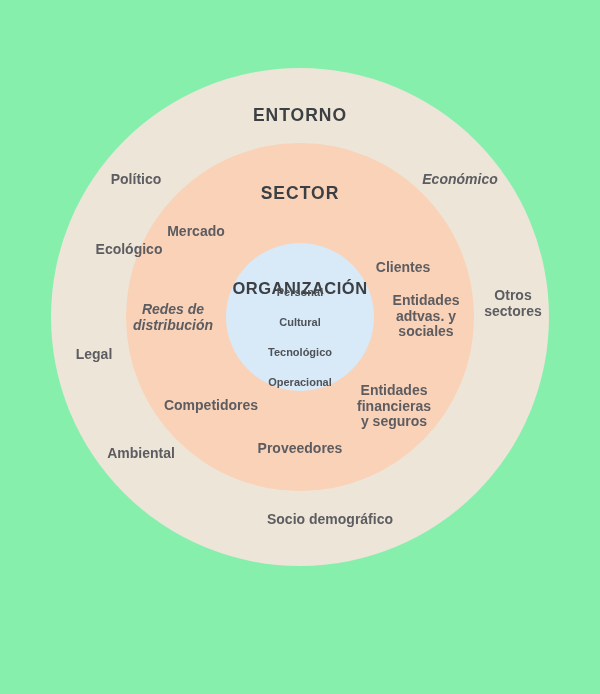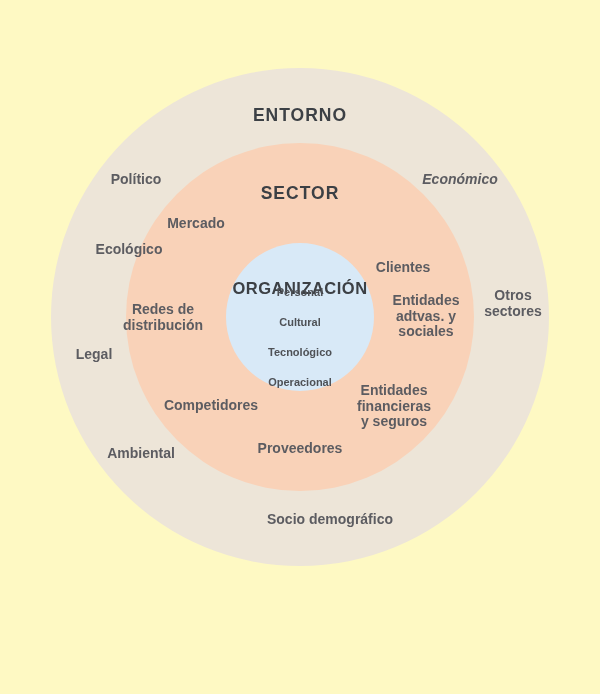--- a/index.html
+++ b/index.html
@@ -5,21 +5,21 @@
   html, body {
     margin: 0;
     padding: 0;
     background: #ffffff;
     font-family: "Liberation Sans", sans-serif;
   }
   .stage {
     position: relative;
     width: 600px;
     height: 694px;
-    background: #fef9c3;
+    background: #86efac;
     overflow: hidden;
   }
   .circle {
     position: absolute;
     border-radius: 50%;
   }
   .circle.outer {
     left: 51px; top: 68px;
     width: 498px; height: 498px;
     background: #EDE5D8;
@@ -93,23 +93,23 @@
 
   <div class="pos lbl" style="left:136px; top:180px;">Político</div>
   <div class="pos lbl" style="left:460px; top:180px;font-style:italic;">Económico</div>
   <div class="pos lbl" style="left:113px; top:250px;margin-left:16px;">Ecológico</div>
   <div class="pos lbl" style="left:513px; top:303px;">Otros
 sectores</div>
   <div class="pos lbl" style="left:94px; top:355px;">Legal</div>
   <div class="pos lbl" style="left:141px; top:454px;">Ambiental</div>
   <div class="pos lbl" style="left:302px; top:520px;margin-left:28px;">Socio demográfico</div>
 
-  <div class="pos lbl" style="left:196px; top:224px;">Mercado</div>
+  <div class="pos lbl" style="left:196px; top:232px;">Mercado</div>
   <div class="pos lbl" style="left:403px; top:232px;margin-top:36px;">Clientes</div>
-  <div class="pos lbl" style="left:163px; top:317px;">Redes de
+  <div class="pos lbl" style="left:173px; top:317px;font-style:italic;">Redes de
 distribución</div>
   <div class="pos lbl" style="left:426px; top:316px;">Entidades
 adtvas. y
 sociales</div>
   <div class="pos lbl" style="left:211px; top:406px;">Competidores</div>
   <div class="pos lbl" style="left:394px; top:406px;">Entidades
 financieras
 y seguros</div>
   <div class="pos lbl" style="left:300px; top:449px;">Proveedores</div>
 

